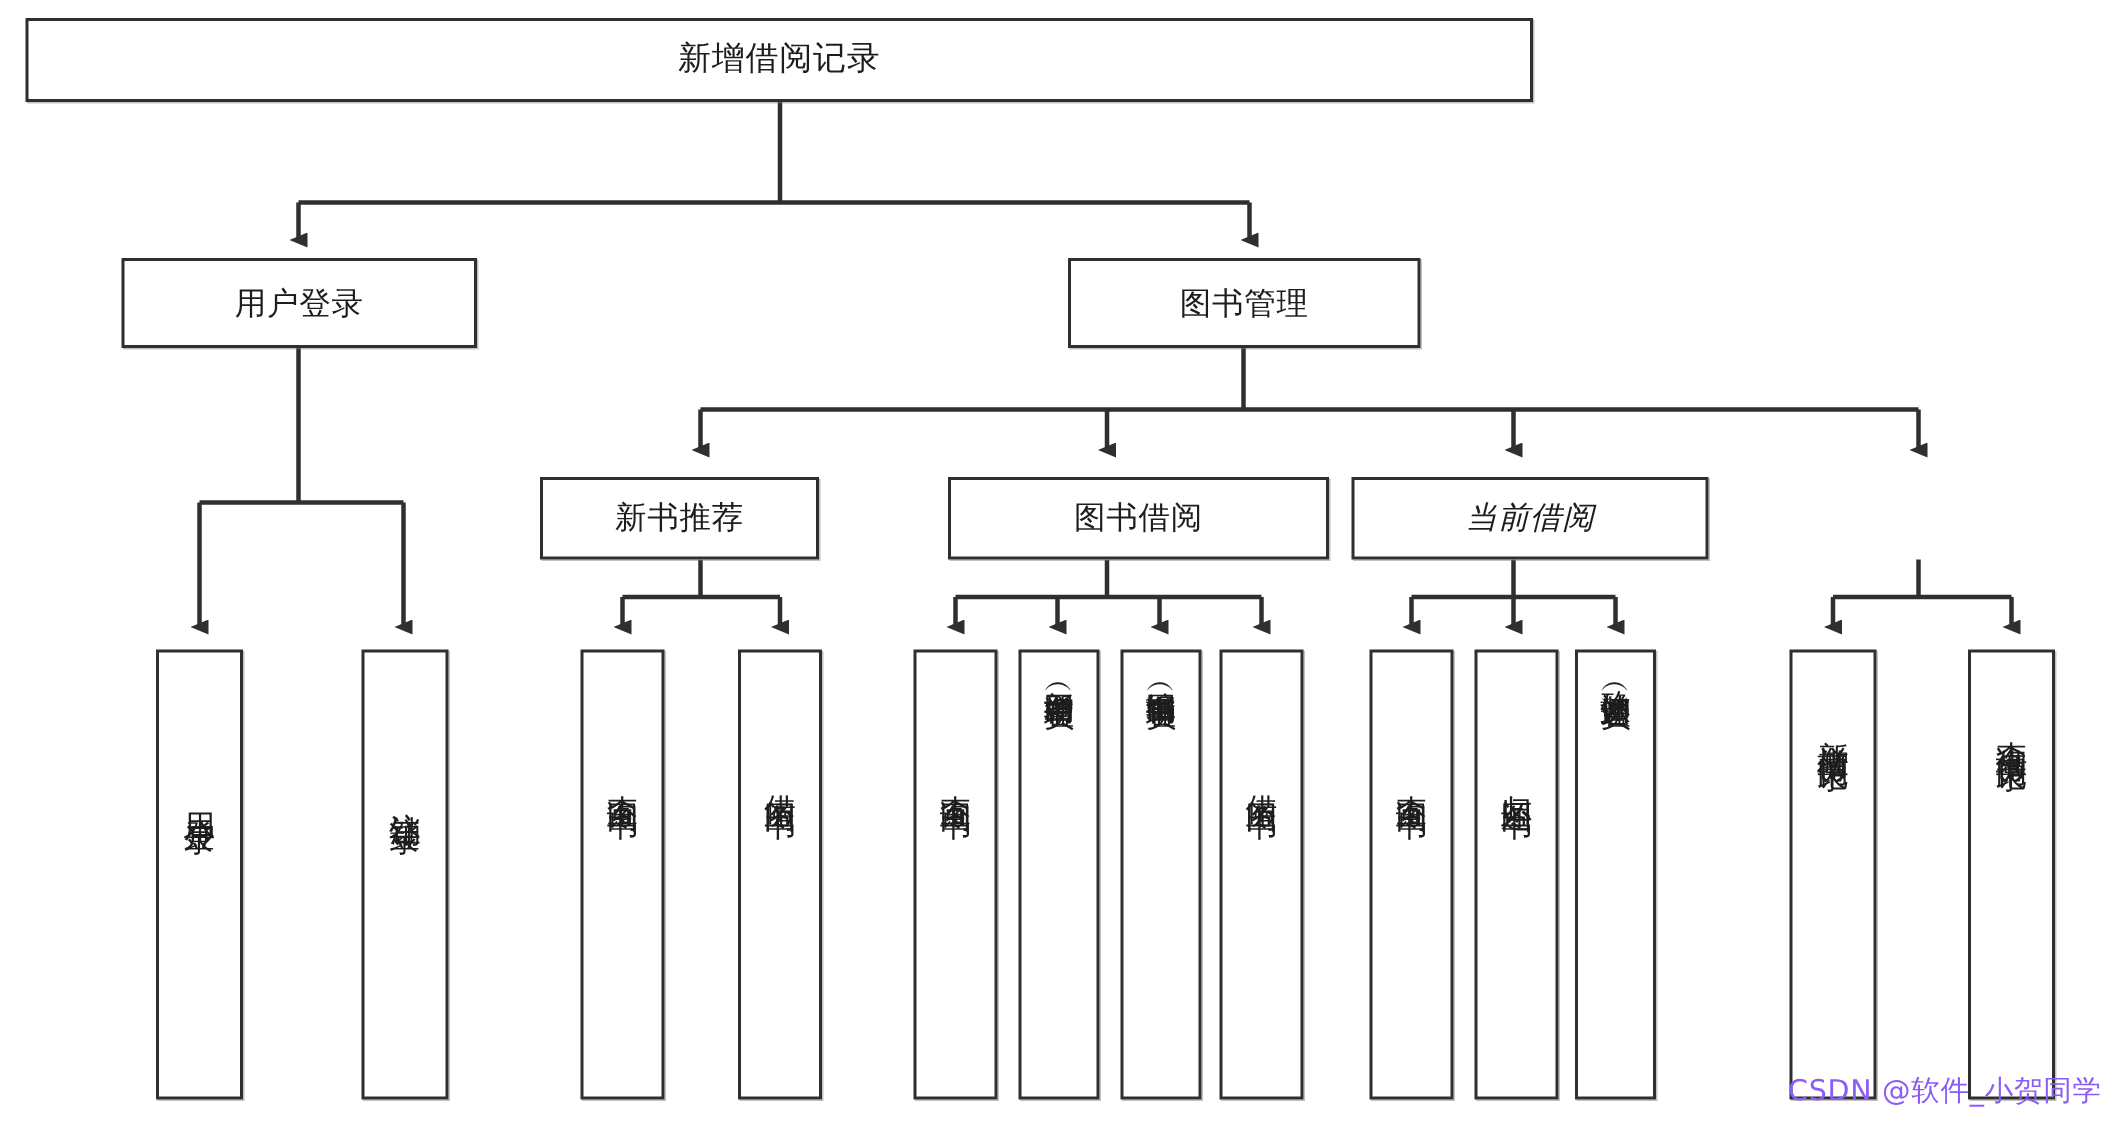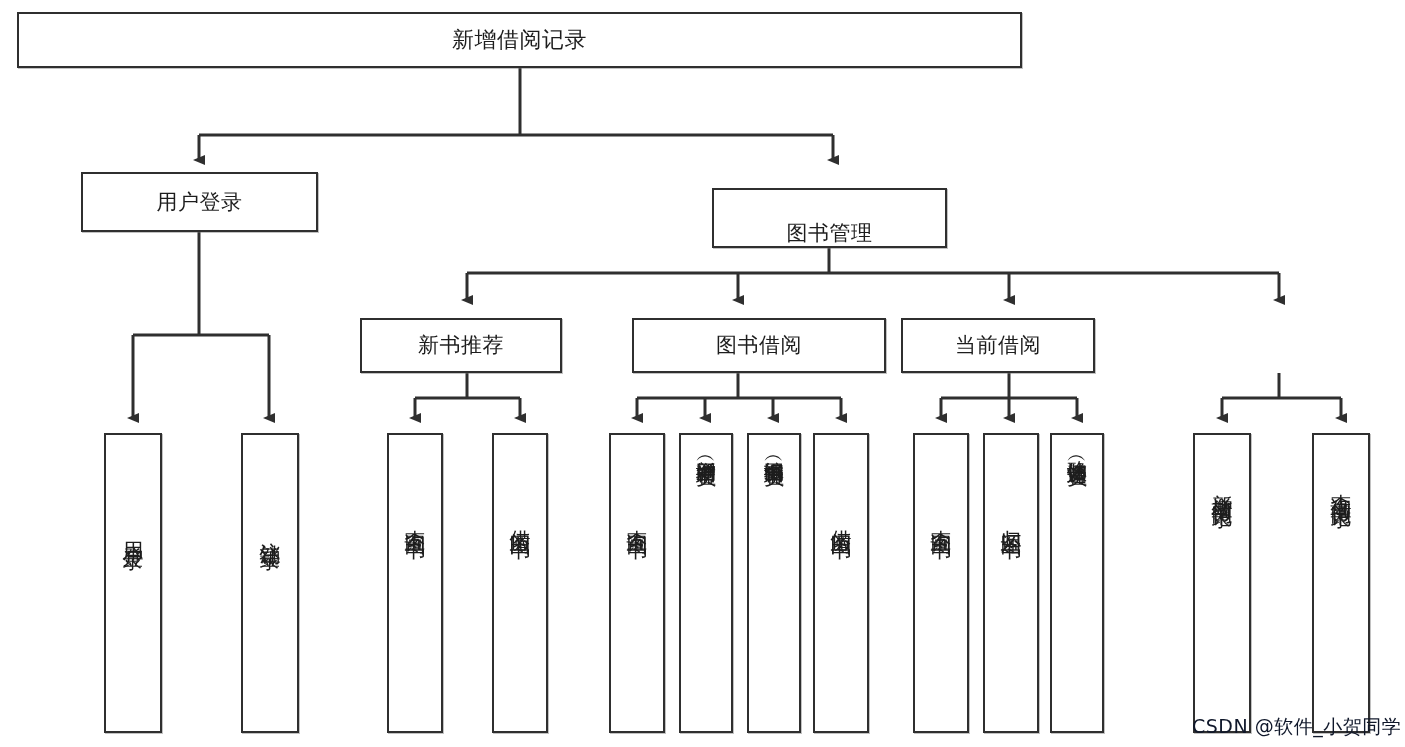--- a/index.html
+++ b/index.html
@@ -62,21 +62,21 @@
     line-height: 1.05;
     letter-spacing: 3px;
     white-space: nowrap;
   }
   .node.vert.tight .label {
     font-size: 20px;
     letter-spacing: 1px;
   }
   .watermark {
     position: absolute;
-    color: #0f172a;
+    color: #8b5cf6;
     font-size: 19px;
     letter-spacing: 0.5px;
     white-space: nowrap;
     user-select: none;
   }
 </style>
 </head>
 <body>
 
 <div id="canvas">
@@ -136,33 +136,33 @@
   </svg>
 
   <div class="node root horiz" style="left:17px; top:12px; width:1005px; height:56px;">
     <span class="label">新增借阅记录</span>
   </div>
 
   <div class="node horiz" style="left:81px; top:172px; width:237px; height:60px;">
     <span class="label">用户登录</span>
   </div>
 
-  <div class="node horiz" style="left:712px; top:188px; width:235px; height:60px;align-items:flex-end;">
+  <div class="node horiz" style="left:712px; top:172px; width:235px; height:60px;">
     <span class="label">图书管理</span>
   </div>
 
-  <div class="node horiz" style="left:360px; top:318px; width:202px; height:55px;">
+  <div class="node horiz" style="left:360px; top:318px; width:186px; height:55px;">
     <span class="label">新书推荐</span>
   </div>
 
   <div class="node horiz" style="left:632px; top:318px; width:254px; height:55px;">
     <span class="label">图书借阅</span>
   </div>
 
-  <div class="node horiz" style="left:901px; top:318px; width:194px; height:55px;">
+  <div class="node horiz" style="left:901px; top:318px; width:238px; height:55px;font-style:italic;">
     <span class="label">当前借阅</span>
   </div>
 
 
   <div class="node vert" style="left:104px; top:433px; width:58px; height:300px; padding-top:90px;">
     <span class="label">用户登录</span>
   </div>
 
   <div class="node vert" style="left:241px; top:433px; width:58px; height:300px; padding-top:90px;">
     <span class="label">注销登录</span>

